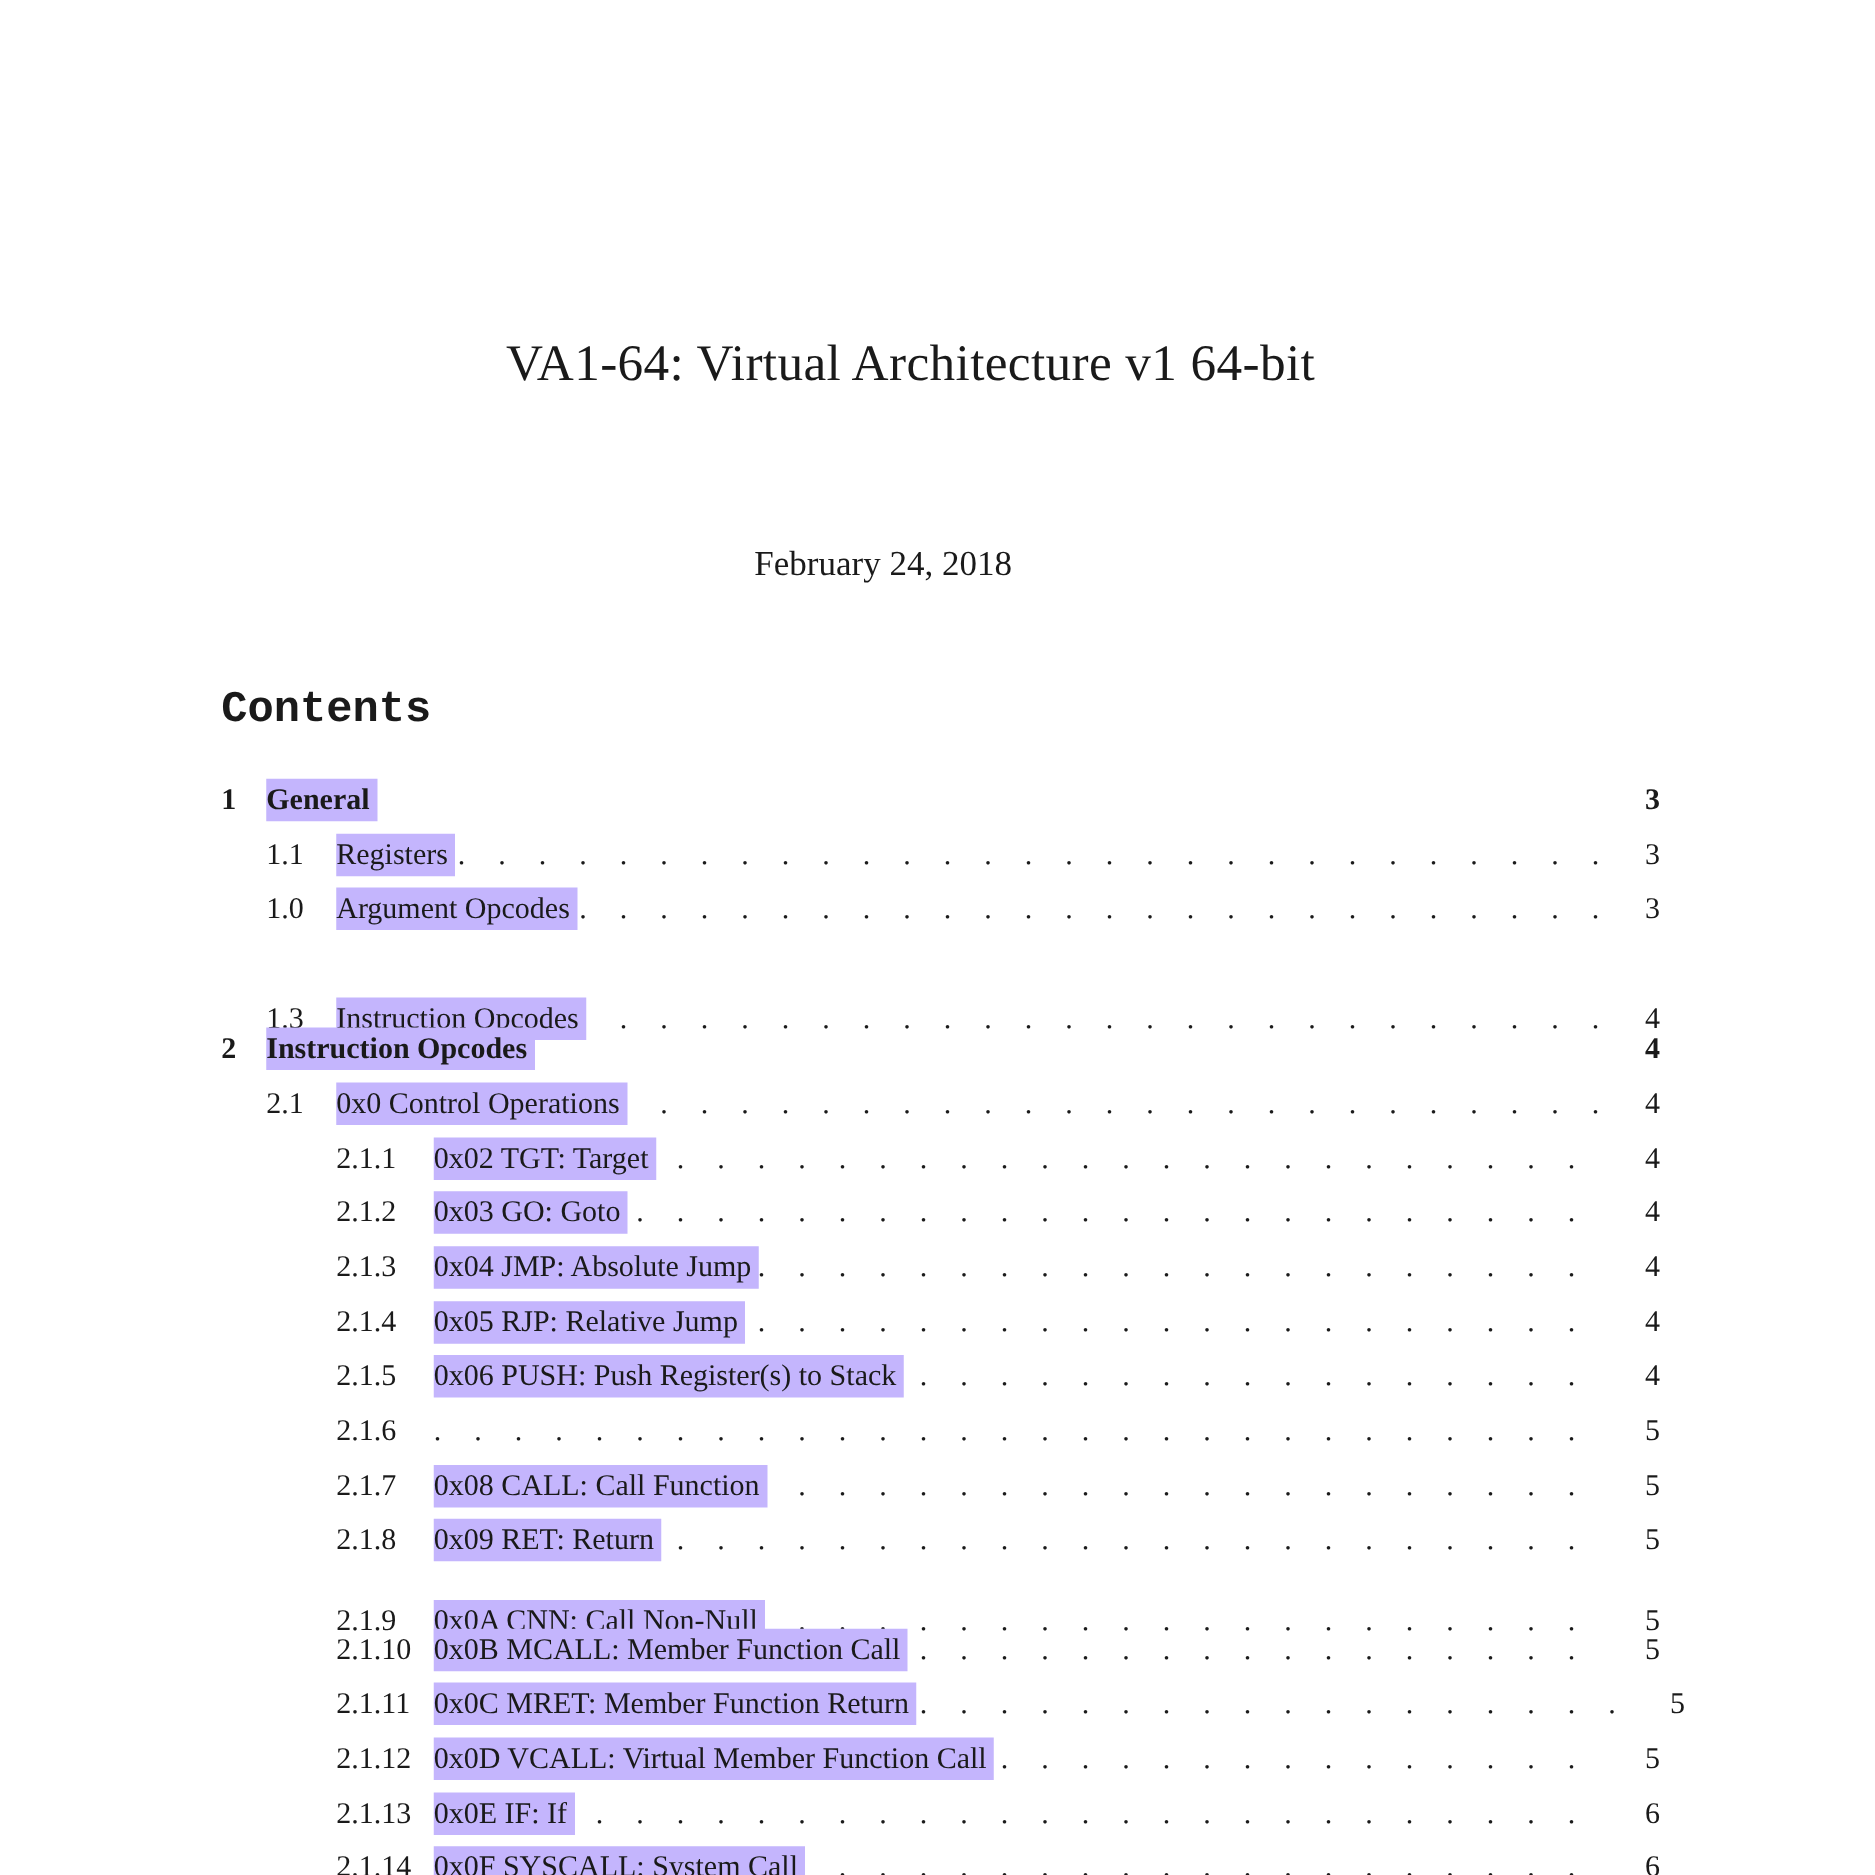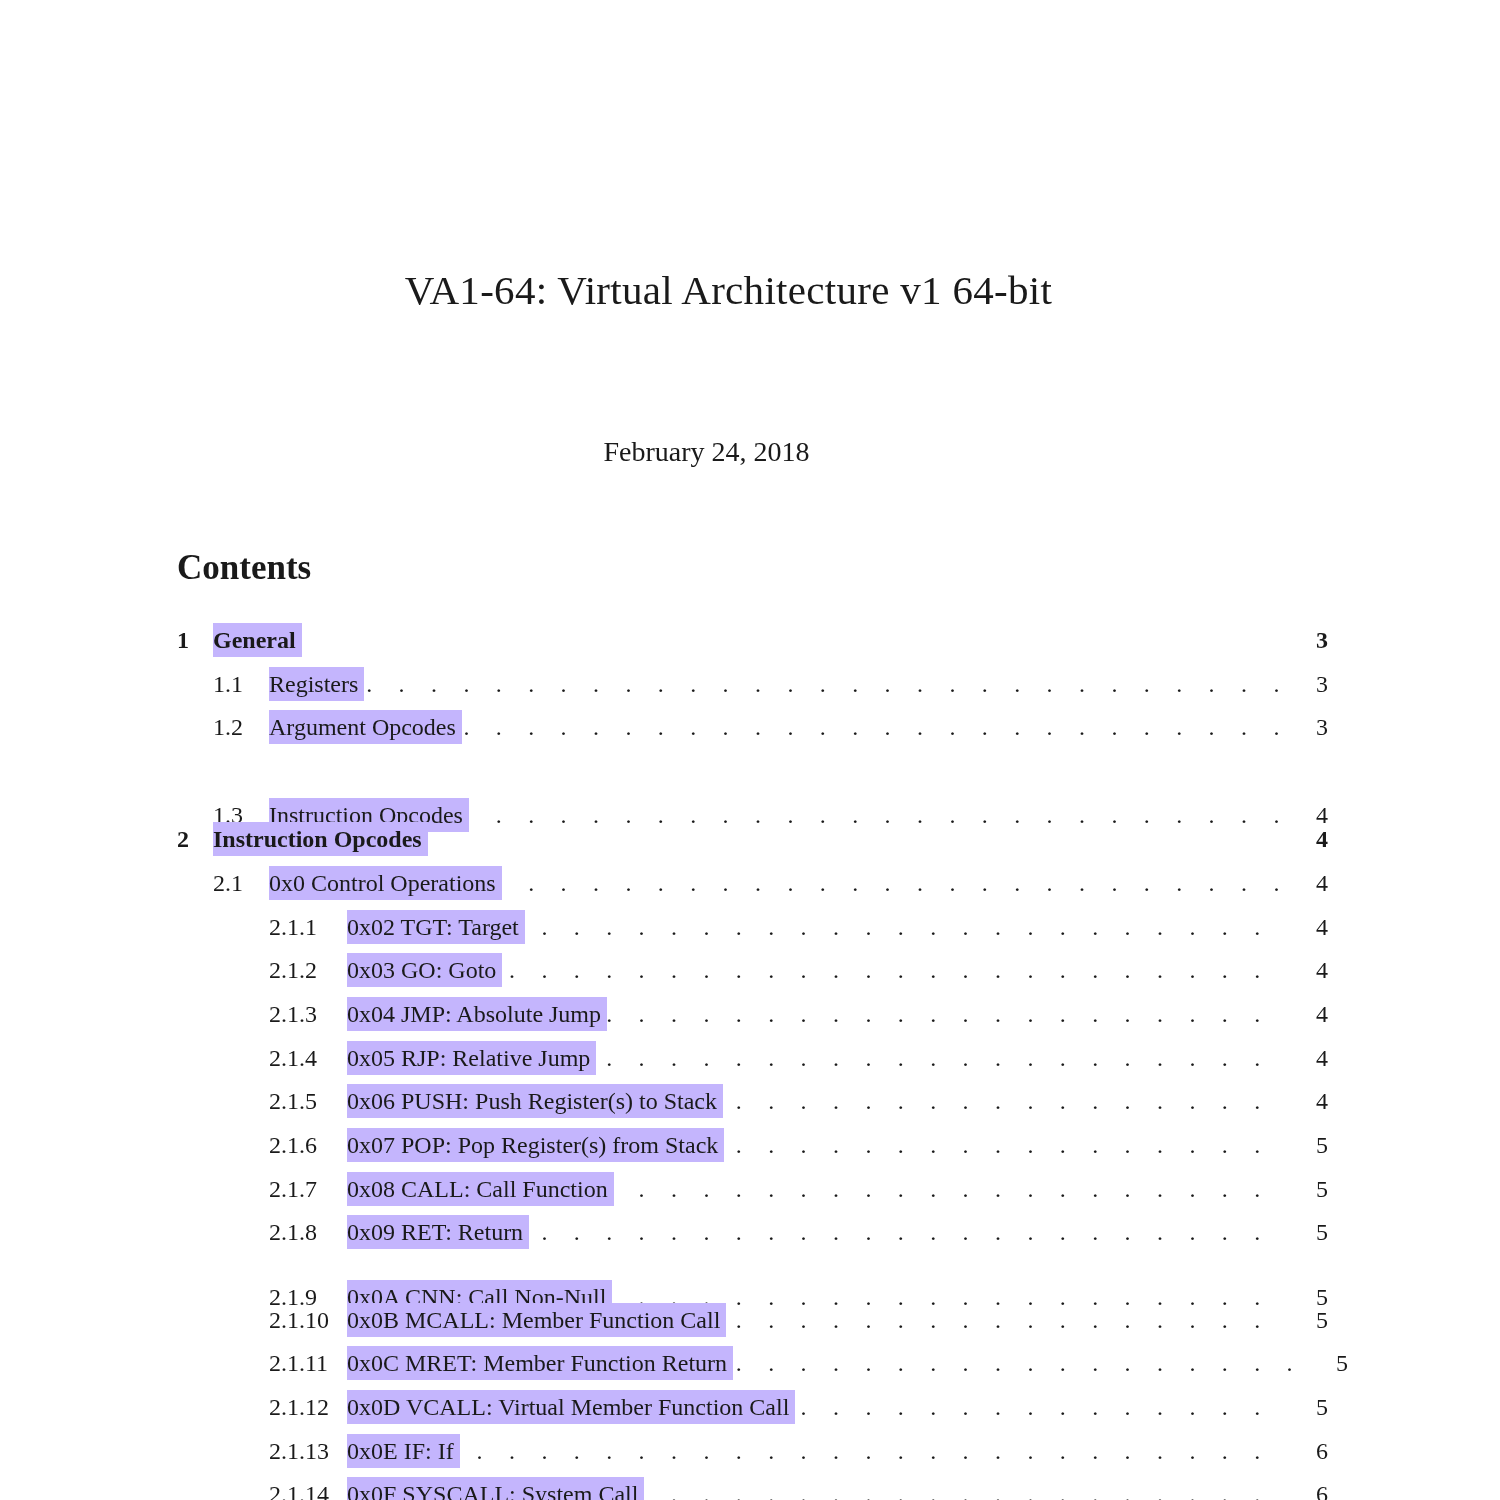--- a/index.html
+++ b/index.html
@@ -36,21 +36,21 @@
       top: 434px;
       text-align: center;
       font-family: "Liberation Serif", "DejaVu Serif", serif;
       font-size: 28px;
       line-height: 36px;
     }
     .toc-heading {
       position: absolute;
       left: 177px;
       top: 546px;
-      font-family: Liberation Serif, serif;
+      font-family: Liberation Mono, monospace;
       font-weight: bold;
       font-size: 35px;
       line-height: 44px;
     }
     .toc {
       position: absolute;
       left: 0; top: 0;
       width: 1500px;
     }
     .toc-row {
@@ -113,21 +113,21 @@
         <span class="label">General</span>
         <span class="page-num">3</span>
       </div>
       <div class="toc-row level-1" style="top: 667px;">
         <span class="num">1.1</span>
         <span class="dots">. . . . . . . . . . . . . . . . . . . . . . . . . . . . . . . . . . . . . . . . . . . . . . . . . . . . . . . . . . . . . . . . . . . . . . . . . .</span>
         <span class="label">Registers</span>
         <span class="page-num">3</span>
       </div>
       <div class="toc-row level-1" style="top: 710px;">
-        <span class="num">1.2</span>
+        <span class="num">1.0</span>
         <span class="dots">. . . . . . . . . . . . . . . . . . . . . . . . . . . . . . . . . . . . . . . . . . . . . . . . . . . . . . . . . . . . . . . . . . . . . . . . . .</span>
         <span class="label">Argument Opcodes</span>
         <span class="page-num">3</span>
       </div>
       <div class="toc-row level-1" style="top: 754px; margin-top: 44px;">
         <span class="num">1.3</span>
         <span class="dots">. . . . . . . . . . . . . . . . . . . . . . . . . . . . . . . . . . . . . . . . . . . . . . . . . . . . . . . . . . . . . . . . . . . . . . . . . .</span>
         <span class="label">Instruction Opcodes</span>
         <span class="page-num">4</span>
       </div>
@@ -168,21 +168,20 @@
       </div>
       <div class="toc-row level-2" style="top: 1084px;">
         <span class="num">2.1.5</span>
         <span class="dots">. . . . . . . . . . . . . . . . . . . . . . . . . . . . . . . . . . . . . . . . . . . . . . . . . . . . . . . . . . . . . . . . . . . . . . . . . .</span>
         <span class="label">0x06 PUSH: Push Register(s) to Stack</span>
         <span class="page-num">4</span>
       </div>
       <div class="toc-row level-2" style="top: 1128px;">
         <span class="num">2.1.6</span>
         <span class="dots">. . . . . . . . . . . . . . . . . . . . . . . . . . . . . . . . . . . . . . . . . . . . . . . . . . . . . . . . . . . . . . . . . . . . . . . . . .</span>
-        <span class="label">0x07 POP: Pop Register(s) from Stack</span>
         <span class="page-num">5</span>
       </div>
       <div class="toc-row level-2" style="top: 1172px;">
         <span class="num">2.1.7</span>
         <span class="dots">. . . . . . . . . . . . . . . . . . . . . . . . . . . . . . . . . . . . . . . . . . . . . . . . . . . . . . . . . . . . . . . . . . . . . . . . . .</span>
         <span class="label">0x08 CALL: Call Function</span>
         <span class="page-num">5</span>
       </div>
       <div class="toc-row level-2" style="top: 1215px;">
         <span class="num">2.1.8</span>

